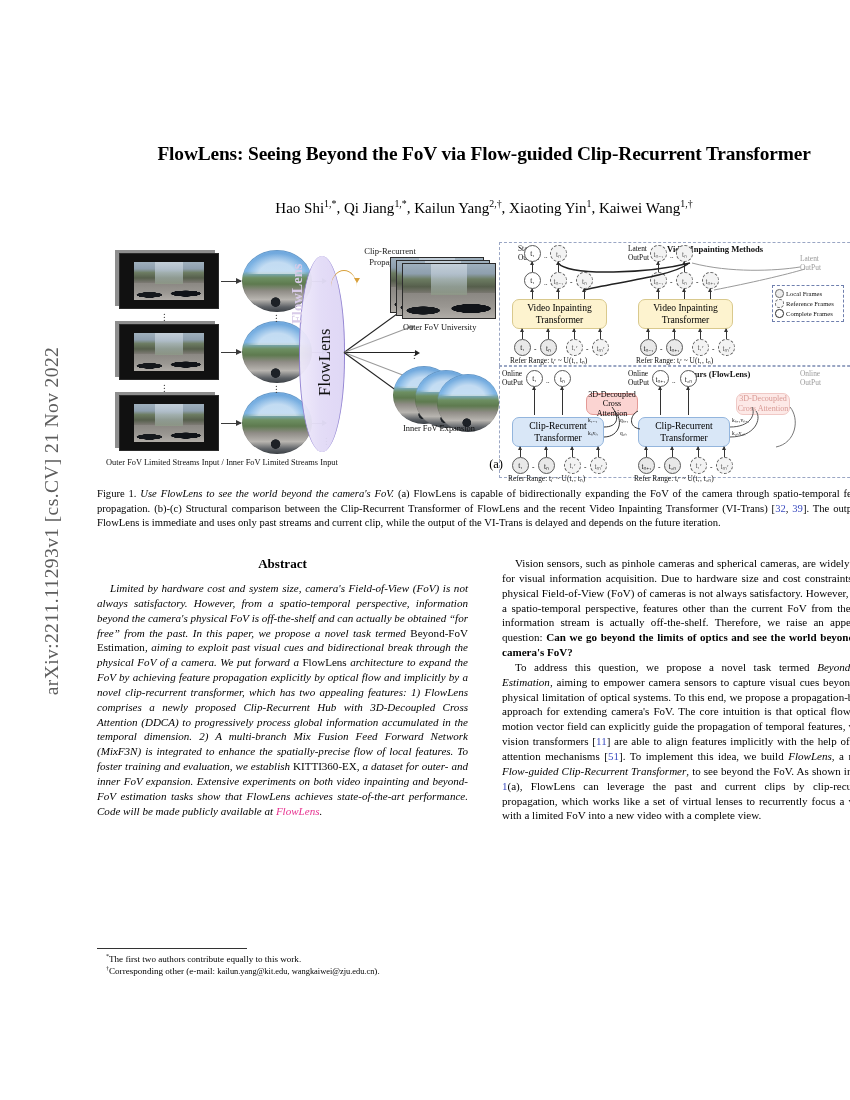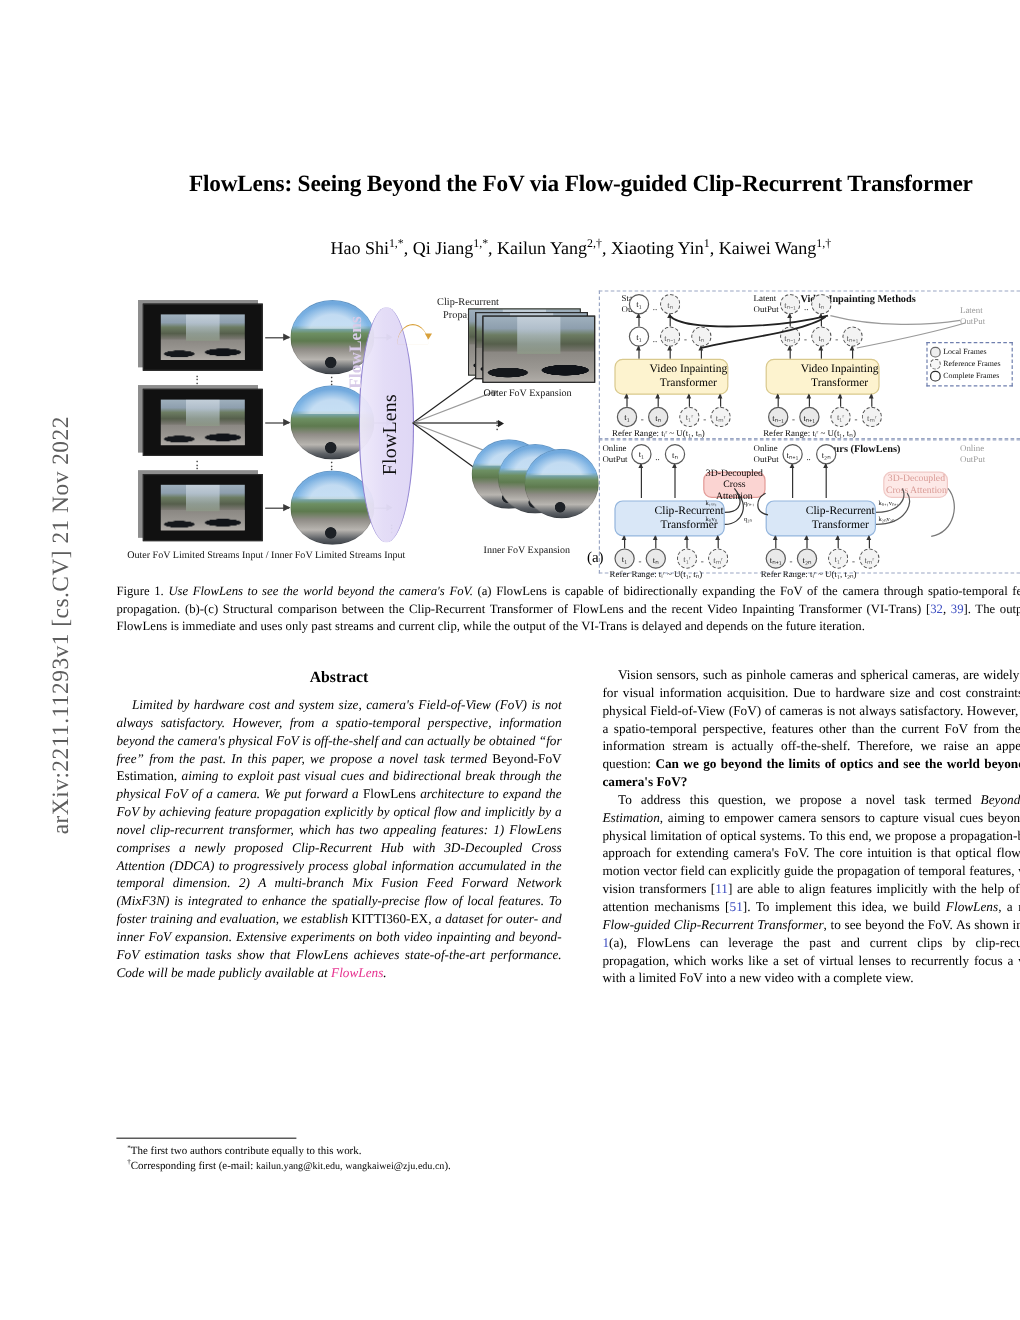--- a/index.html
+++ b/index.html
@@ -241,21 +241,21 @@
   .tick::after {
     content:""; position:absolute; left:-2.4px; top:-1px;
     border-bottom: 4px solid #333;
     border-left: 2.9px solid transparent;
     border-right: 2.9px solid transparent;
   }
 
   .mod-box {
     position: absolute;
     border-radius: 7px;
-    display: flex; align-items: center; justify-content: flex-end;
+    display: flex; align-items: center; justify-content: center;
     text-align: center;
     font-size: 9.6px;
     line-height: 12px;
     box-sizing: border-box;
   }
   .mod-yellow { background: #fdf3cf; border: 1px solid #d9c98d; }
   .mod-blue   { background: #d9e7f7; border: 1px solid #93b5dd; }
   .mod-red    { background: #fbd4d2; border: 1px solid #e39a96; font-size: 8.1px; line-height: 9.6px; }
   .mod-red.faded { background: #fde9e7; border-color: #f0c9c6; color: #d99b96; }
 
@@ -415,22 +415,22 @@
           <div class="inner" style="left:0;top:0;width:100%;height:100%;"></div>
         </div>
       <div class="fr" style="left:299px; top:19px; width:94px; height:56px;">
           <div class="inner" style="left:0;top:0;width:100%;height:100%;"></div>
         </div>
 
       <div class="sphere" style="left:290px; top:122px; width:62px; height:58px;"></div>
       <div class="sphere" style="left:312px; top:126px; width:62px; height:58px;"></div>
       <div class="sphere" style="left:334px; top:130px; width:62px; height:58px;"></div>
 
-      <div class="cap-a" style="left:300px; top:79px;">Outer FoV Expansion</div>
-      <div class="cap-a" style="left:300px; top:210px;text-align:center;">Inner FoV Expansion</div>
+      <div class="cap-a" style="left:300px; top:79px;">Outer FoV University</div>
+      <div class="cap-a" style="left:300px; top:180px;text-align:center;">Inner FoV Expansion</div>
       <div class="cap-a" style="left:3px; top:214px;">Outer FoV Limited Streams Input / Inner FoV Limited Streams Input</div>
       <div id="panel-a-tag" class="panel-tag">(a)</div>
     </div>
 
     <div id="panel-b" class="panel-box">
 
       <div class="lbl bold" style="left:167px; top:2px;">Video Inpainting Methods</div>
 
       <div class="lbl" style="left:18px; top:2px;">
         <span>Start</span><br>
@@ -669,16 +669,16 @@
   <div id="col-right">
     <div id="intro-body">
       <p><span>Vision sensors, such as pinhole cameras and spherical cameras, are widely used for visual information acquisition. Due to hardware size and cost constraints, the physical Field-of-View (FoV) of cameras is not always satisfactory. However, from a spatio-temporal perspective, features other than the current FoV from the past information stream is actually off-the-shelf. Therefore, we raise an appealing question: </span><span class="bold">Can we go beyond the limits of optics and see the world beyond the camera's FoV?</span></p>
       <p><span>To address this question, we propose a novel task termed </span><span class="ital">Beyond-FoV Estimation</span><span>, aiming to empower camera sensors to capture visual cues beyond the physical limitation of optical systems. To this end, we propose a propagation-based approach for extending camera's FoV. The core intuition is that optical flow as a motion vector field can explicitly guide the propagation of temporal features, while vision transformers [</span><span class="cite">11</span><span>] are able to align features implicitly with the help of self-attention mechanisms [</span><span class="cite">51</span><span>]. To implement this idea, we build </span><span class="ital">FlowLens</span><span>, a novel </span><span class="ital">Flow-guided Clip-Recurrent Transformer</span><span>, to see beyond the FoV. As shown in Fig. </span><span class="cite">1</span><span>(a), FlowLens can leverage the past and current clips by clip-recurrent propagation, which works like a set of virtual lenses to recurrently focus a video with a limited FoV into a new video with a complete view.</span></p>
     </div>
   </div>
 
   <div id="footnotes">
     <div id="footnote-rule"></div>
     <div class="fn"><sup>*</sup><span>The first two authors contribute equally to this work.</span></div>
-    <div class="fn"><sup>†</sup><span>Corresponding first (e-mail: </span><span class="mono">kailun.yang@kit.edu,</span> <span class="mono">wangkaiwei@zju.edu.cn</span><span>).</span></div>
+    <div class="fn"><sup>†</sup><span>Corresponding other (e-mail: </span><span class="mono">kailun.yang@kit.edu,</span> <span class="mono">wangkaiwei@zju.edu.cn</span><span>).</span></div>
   </div>
 
 </div>
 
 </body></html>

